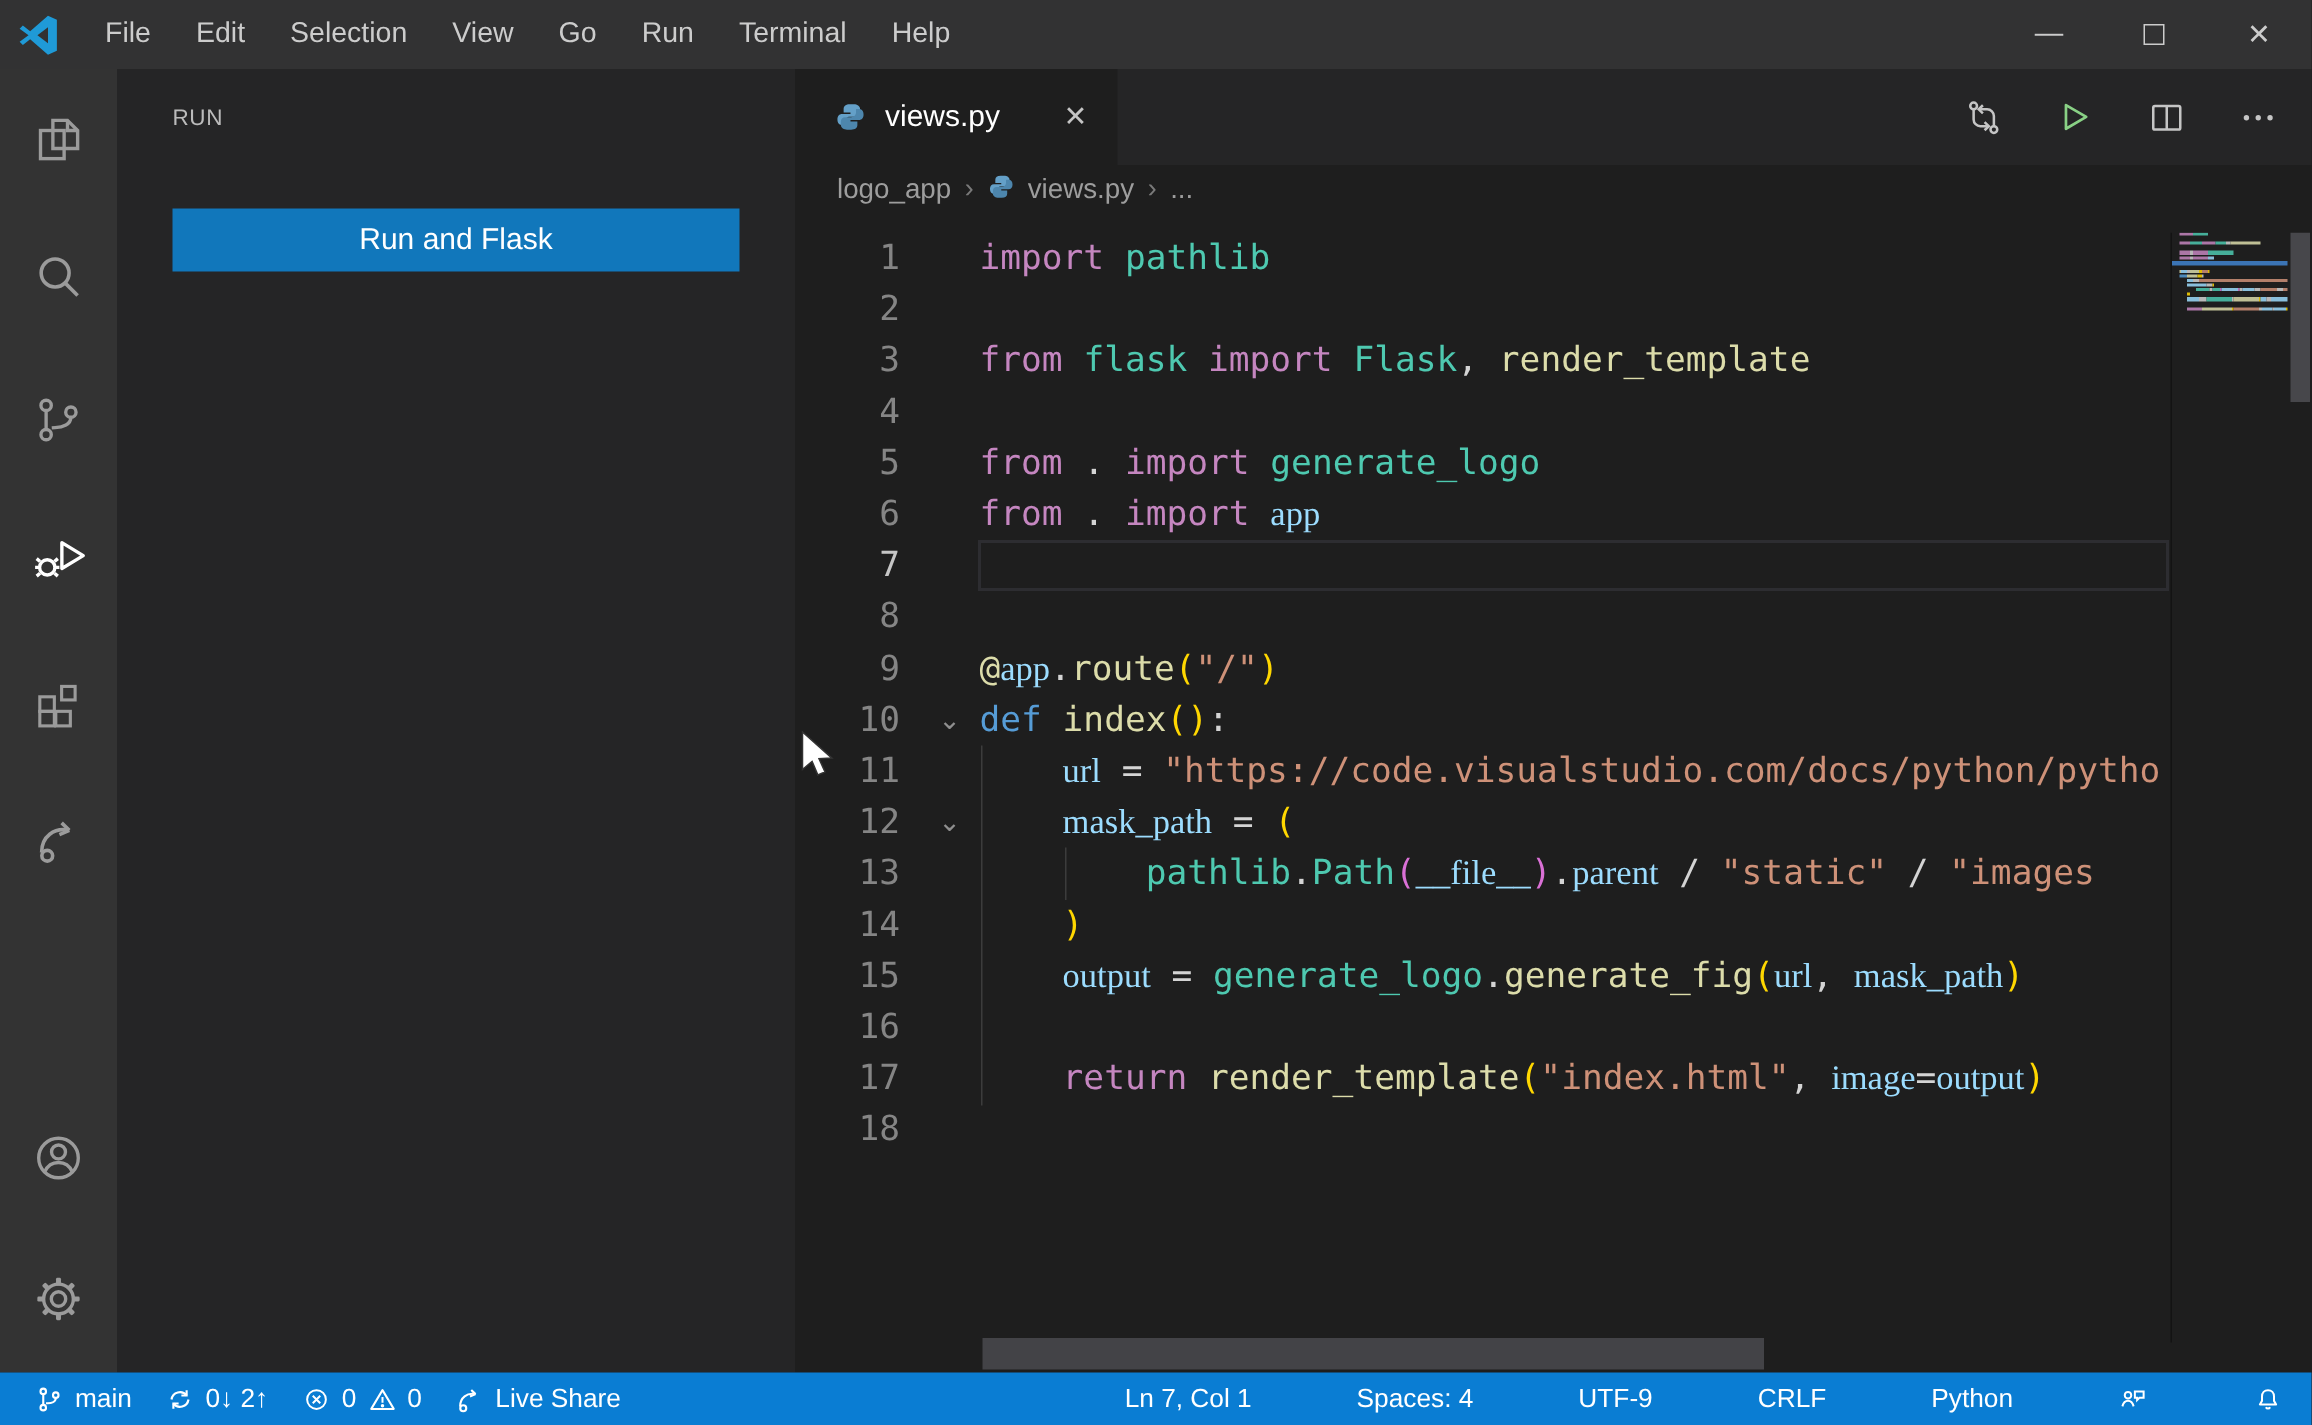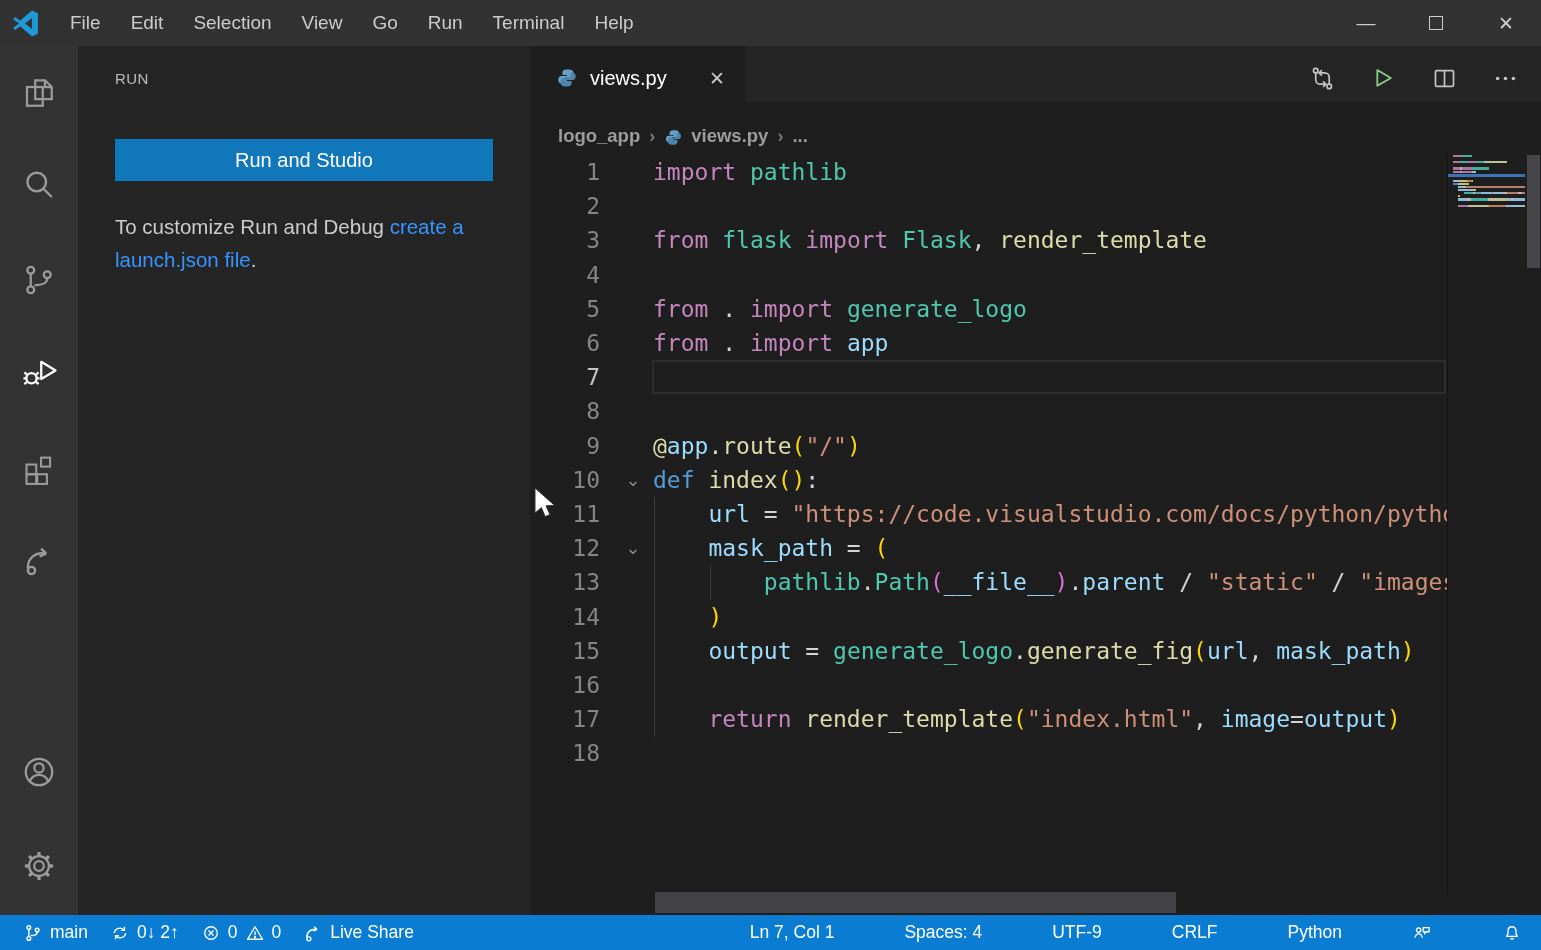--- a/index.html
+++ b/index.html
@@ -47,23 +47,23 @@
   #tabbar { position:absolute; left:0; top:0; width:1011px; height:64px; background:#252526; }
   #tab-views { position:absolute; left:0; top:0; width:215px; height:64px; background:#1e1e1e;
     display:flex; align-items:center; cursor:pointer; }
   #tab-views .pyicon { margin:0 12px 0 26px; width:22px; height:22px; }
   #tab-label { color:#ffffff; font-size:20px; }
   #tab-close { position:absolute; right:14px; top:18px; width:28px; height:28px;
     display:flex; align-items:center; justify-content:center; color:#c5c5c5; font-size:19px; }
   #editor-actions { position:absolute; right:22px; top:0; height:64px; display:flex;
     align-items:center; gap:34px; color:#c5c5c5; }
   #editor-actions svg { width:27px; height:27px; }
-  #breadcrumbs { position:absolute; left:0; top:56px; width:1011px; height:45px;
-    display:flex; align-items:flex-end; padding-left:28px; font-size:18.5px;
-    color:#9d9d9d; background:#1e1e1e;font-weight:bold; }
+  #breadcrumbs { position:absolute; left:0; top:69px; width:1011px; height:45px;
+    display:flex; align-items:flex-start; padding-left:28px; font-size:18.5px;
+    color:#9d9d9d; background:#1e1e1e; }
   .bc-sep { color:#7a7a7a; margin:0 9px; font-size:18px; }
   #breadcrumbs .pyicon { width:19px; height:19px; margin-right:8px; }
 
   
   #editor-body { position:absolute; left:0; top:109px; width:1011px; height:760px;
     background:#1e1e1e; overflow:hidden; }
   #gutter { position:absolute; left:0; top:0; width:123px; height:740px; }
   #gutter .ln { position:absolute; width:70px; text-align:right; color:#858585;
     font-family:"DejaVu Sans Mono", monospace; font-size:23px; line-height:34.2px; }
   #gutter .ln.active { color:#c6c6c6; }
@@ -76,21 +76,21 @@
   .cl { position:absolute; left:0; width:900px; white-space:pre;
     font-family:"DejaVu Sans Mono", monospace; font-size:23px; line-height:34.2px; }
   .indent-guide { position:absolute; width:1px; background:#3c3c3c; }
   #guide-col0 { left:1px; top:342px; height:240px; }
   #guide-col4 { left:57px; top:410.4px; height:34.2px; }
 
   .tk-kw   { color:#C586C0;text-align:center; }
   .tk-ctrl { color:#569CD6; }
   .tk-type { color:#4EC9B0; }
   .tk-fn   { color:#DCDCAA; }
-  .tk-var  { color:#9CDCFE; }
+  .tk-var  { color:#9CDCFE;font-family:Liberation Serif, serif; }
   .tk-str  { color:#CE9178; }
   .tk-fg   { color:#D4D4D4; }
   .tk-b1   { color:#FFD700; }
   .tk-b2   { color:#DA70D6; }
 
   
   #minimap { position:absolute; left:917px; top:0; width:78px; height:740px;
     border-left:1px solid rgba(0,0,0,0.35); overflow:hidden; }
   .mml { position:absolute; left:5px; height:2.2px; display:flex; }
   .mmb { height:100%; opacity:0.85; flex:0 0 auto; }
@@ -206,22 +206,21 @@
         <rect x="10.9" y="2.6" width="2.2" height="3.4" rx="0.6" transform="rotate(225 12 12)"></rect>
         <rect x="10.9" y="2.6" width="2.2" height="3.4" rx="0.6" transform="rotate(270 12 12)"></rect>
         <rect x="10.9" y="2.6" width="2.2" height="3.4" rx="0.6" transform="rotate(315 12 12)"></rect>
       </g>
     </svg>
   </div>
 </div>
 
 <div id="sidebar">
   <div id="sidebar-header">RUN</div>
-  <button id="run-debug-button">Run and Studio</button>
-  <div class="sb-para" id="para-customize"><span>To customize Run and Debug </span><span class="sb-link">create a launch.json file</span><span>.</span></div>
+  <button id="run-debug-button">Run and Flask</button>
 </div>
 
 <div id="editor-group">
   <div id="tabbar">
     <div id="tab-views">
       <svg class="pyicon" viewBox="0 0 24 24">
         <path fill="#64a0c8" d="M11.6 2.8c-3 0-4.6 1.3-4.6 3.4v2.6h5v1H5.9C3.7 9.8 2.5 11.4 2.5 13.8s1.2 4 3.4 4H8v-2.6c0-1.9 1.6-3.4 3.5-3.4H16c1.7 0 3-1.3 3-3V6.2c0-2.1-2.3-3.4-4.5-3.4z"></path>
         <path fill="#4d86ad" d="M12.4 21.2c3 0 4.6-1.3 4.6-3.4v-2.6h-5v-1h6.1c2.2 0 3.4-1.6 3.4-4s-1.2-4-3.4-4H16v2.6c0 1.9-1.6 3.4-3.5 3.4H8c-1.7 0-3 1.3-3 3v2.6c0 2.1 2.3 3.4 4.5 3.4z"></path>
       </svg>
       <span id="tab-label">views.py</span>

